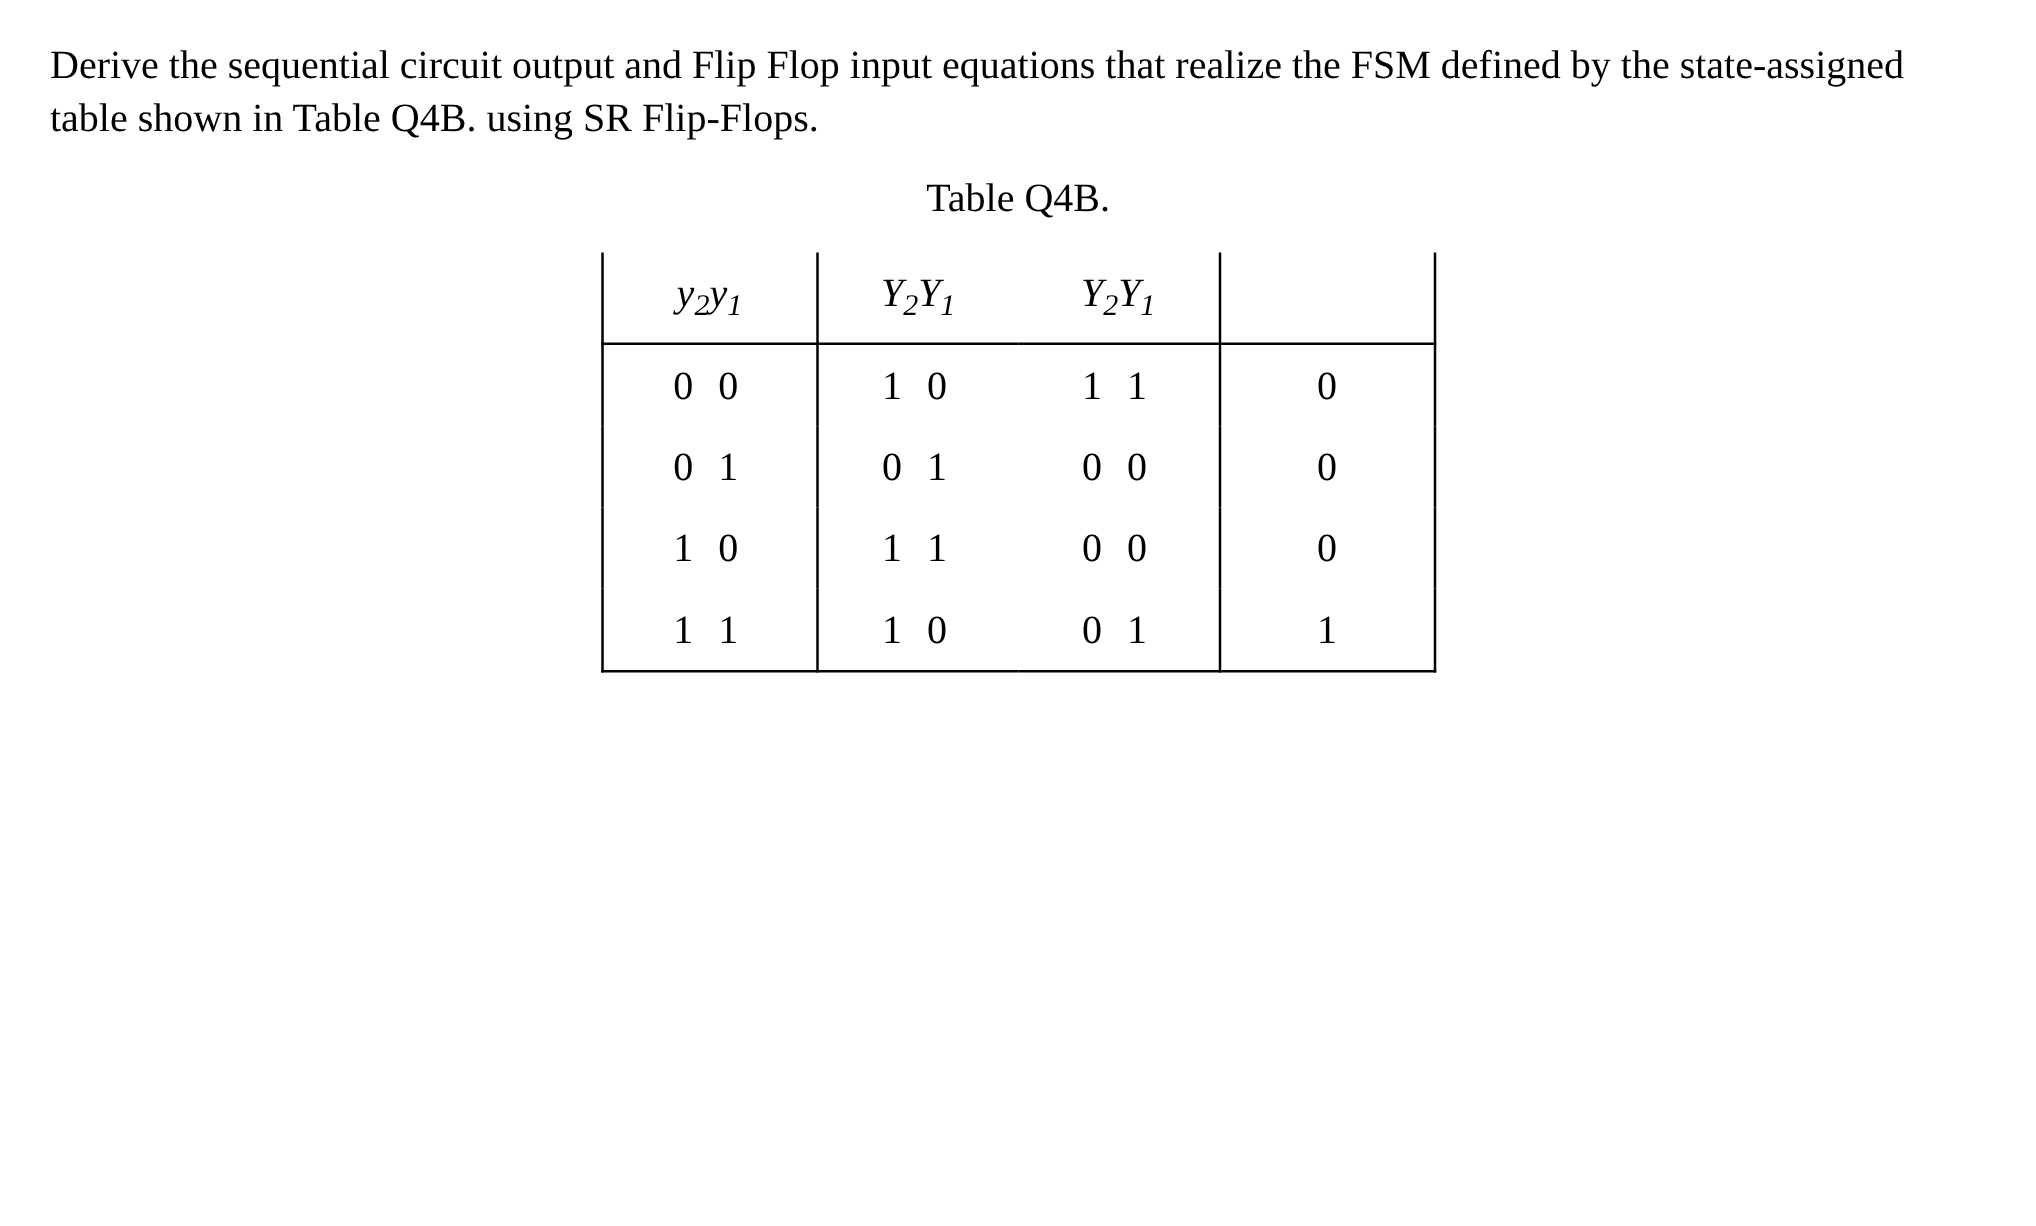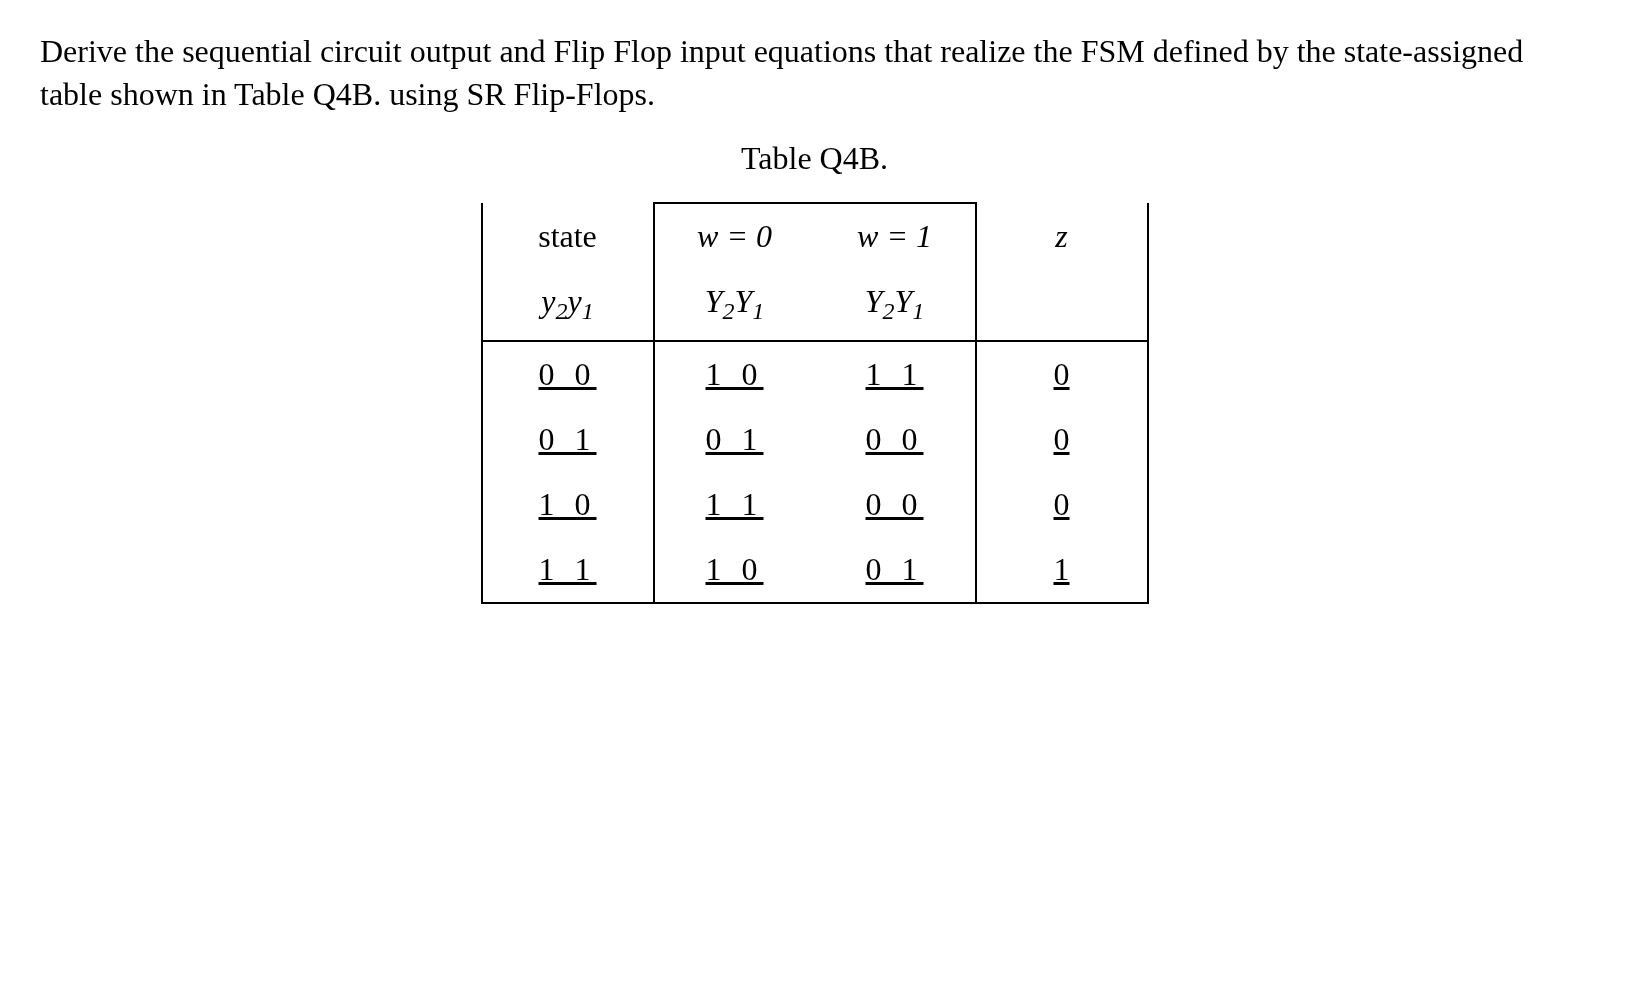--- a/index.html
+++ b/index.html
@@ -47,53 +47,36 @@
       vertical-align: sub; 
       font-size: 0.75em;
     }
     .ital { font-style: italic; }
     
     .col-present { width: 170px; }
     .col-next { width: 160px; }
     .col-output { width: 170px; }
     .data-row td .cell{
       padding: 14px 16px;
-      text-decoration: underline;
     }
     .spaced {
        letter-spacing: 6px;
     }
   </style>
 </head>
 <body>
 
 <div class="question-text">Derive the sequential circuit output and Flip Flop input equations that realize the FSM defined by the state-assigned table shown in Table Q4B. using SR Flip-Flops.</div>
 
 <div class="table-caption">Table Q4B.</div>
 
 <div class="table-wrap">
   <table>
 
     <tbody>
-    <tr>
-      <td class="col-present nb-top nb-bottom">
-        <div class="header-cell">state</div>
-      </td>
-      <td class="col-next nb-right nb-bottom">
-        <div class="header-cell ital">w = 0</div>
-      </td>
-      <td class="col-next nb-left nb-bottom">
-        <div class="header-cell ital">w = 1</div>
-      </td>
-      <td class="col-output nb-top nb-bottom">
-        <div class="header-cell ital">
-          <span>z</span>
-        </div>
-      </td>
-    </tr>
     <tr>
       <td class="col-present nb-top">
         <div class="header-cell ital">
           <span class="ital">y</span><span class="sub">2</span><span class="ital">y</span><span class="sub">1</span>
         </div>
       </td>
       <td class="col-next nb-right nb-top">
         <div class="header-cell ital">
           <span class="ital">Y</span><span class="sub">2</span><span class="ital">Y</span><span class="sub">1</span>
         </div>

